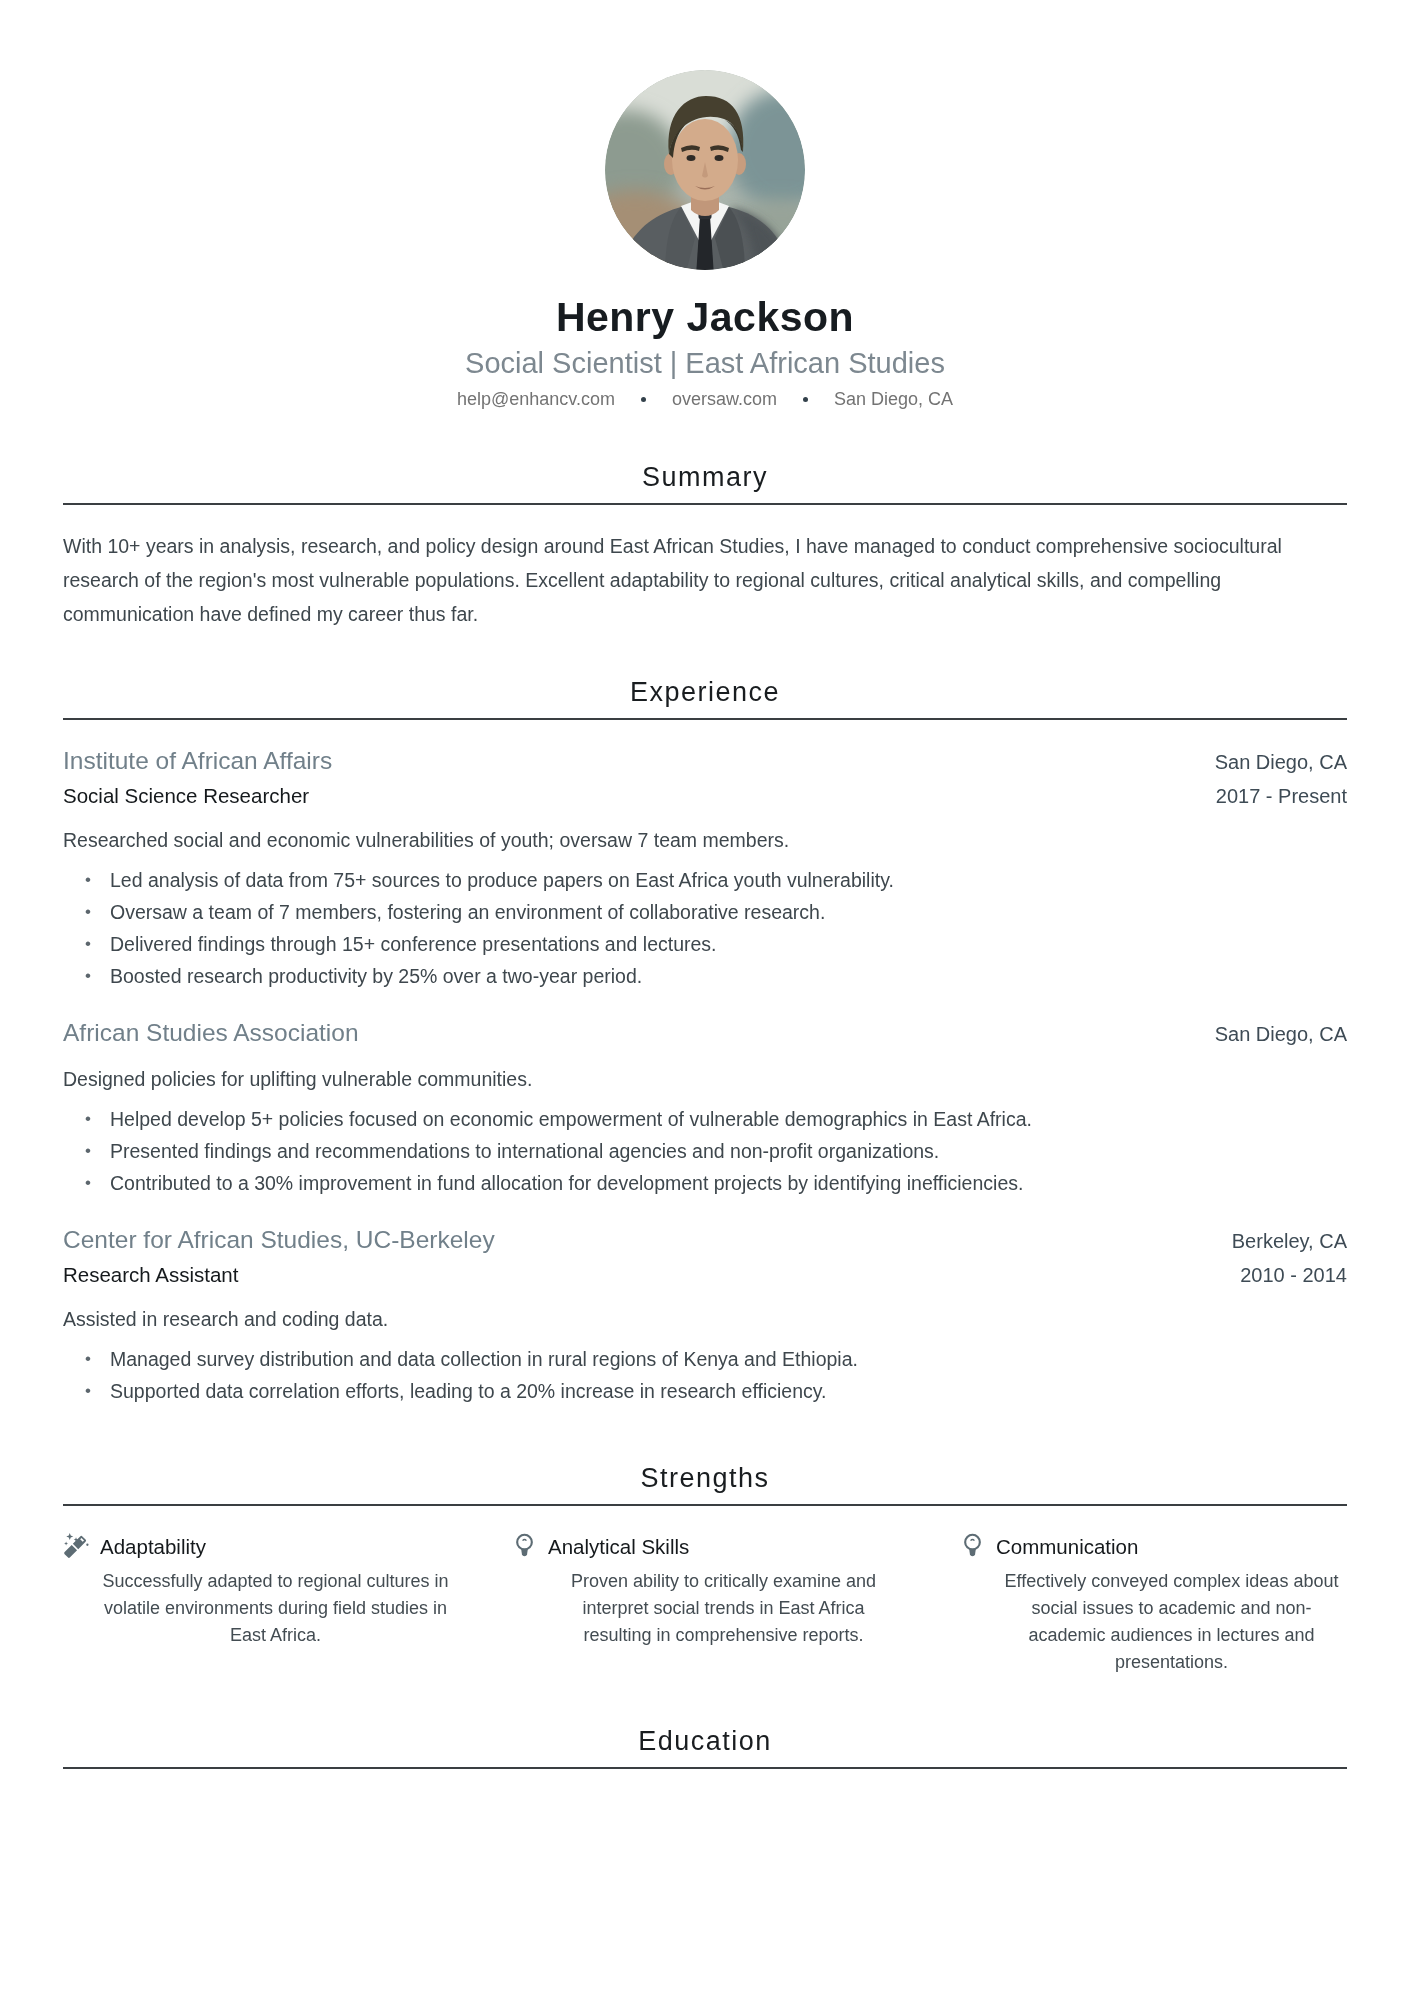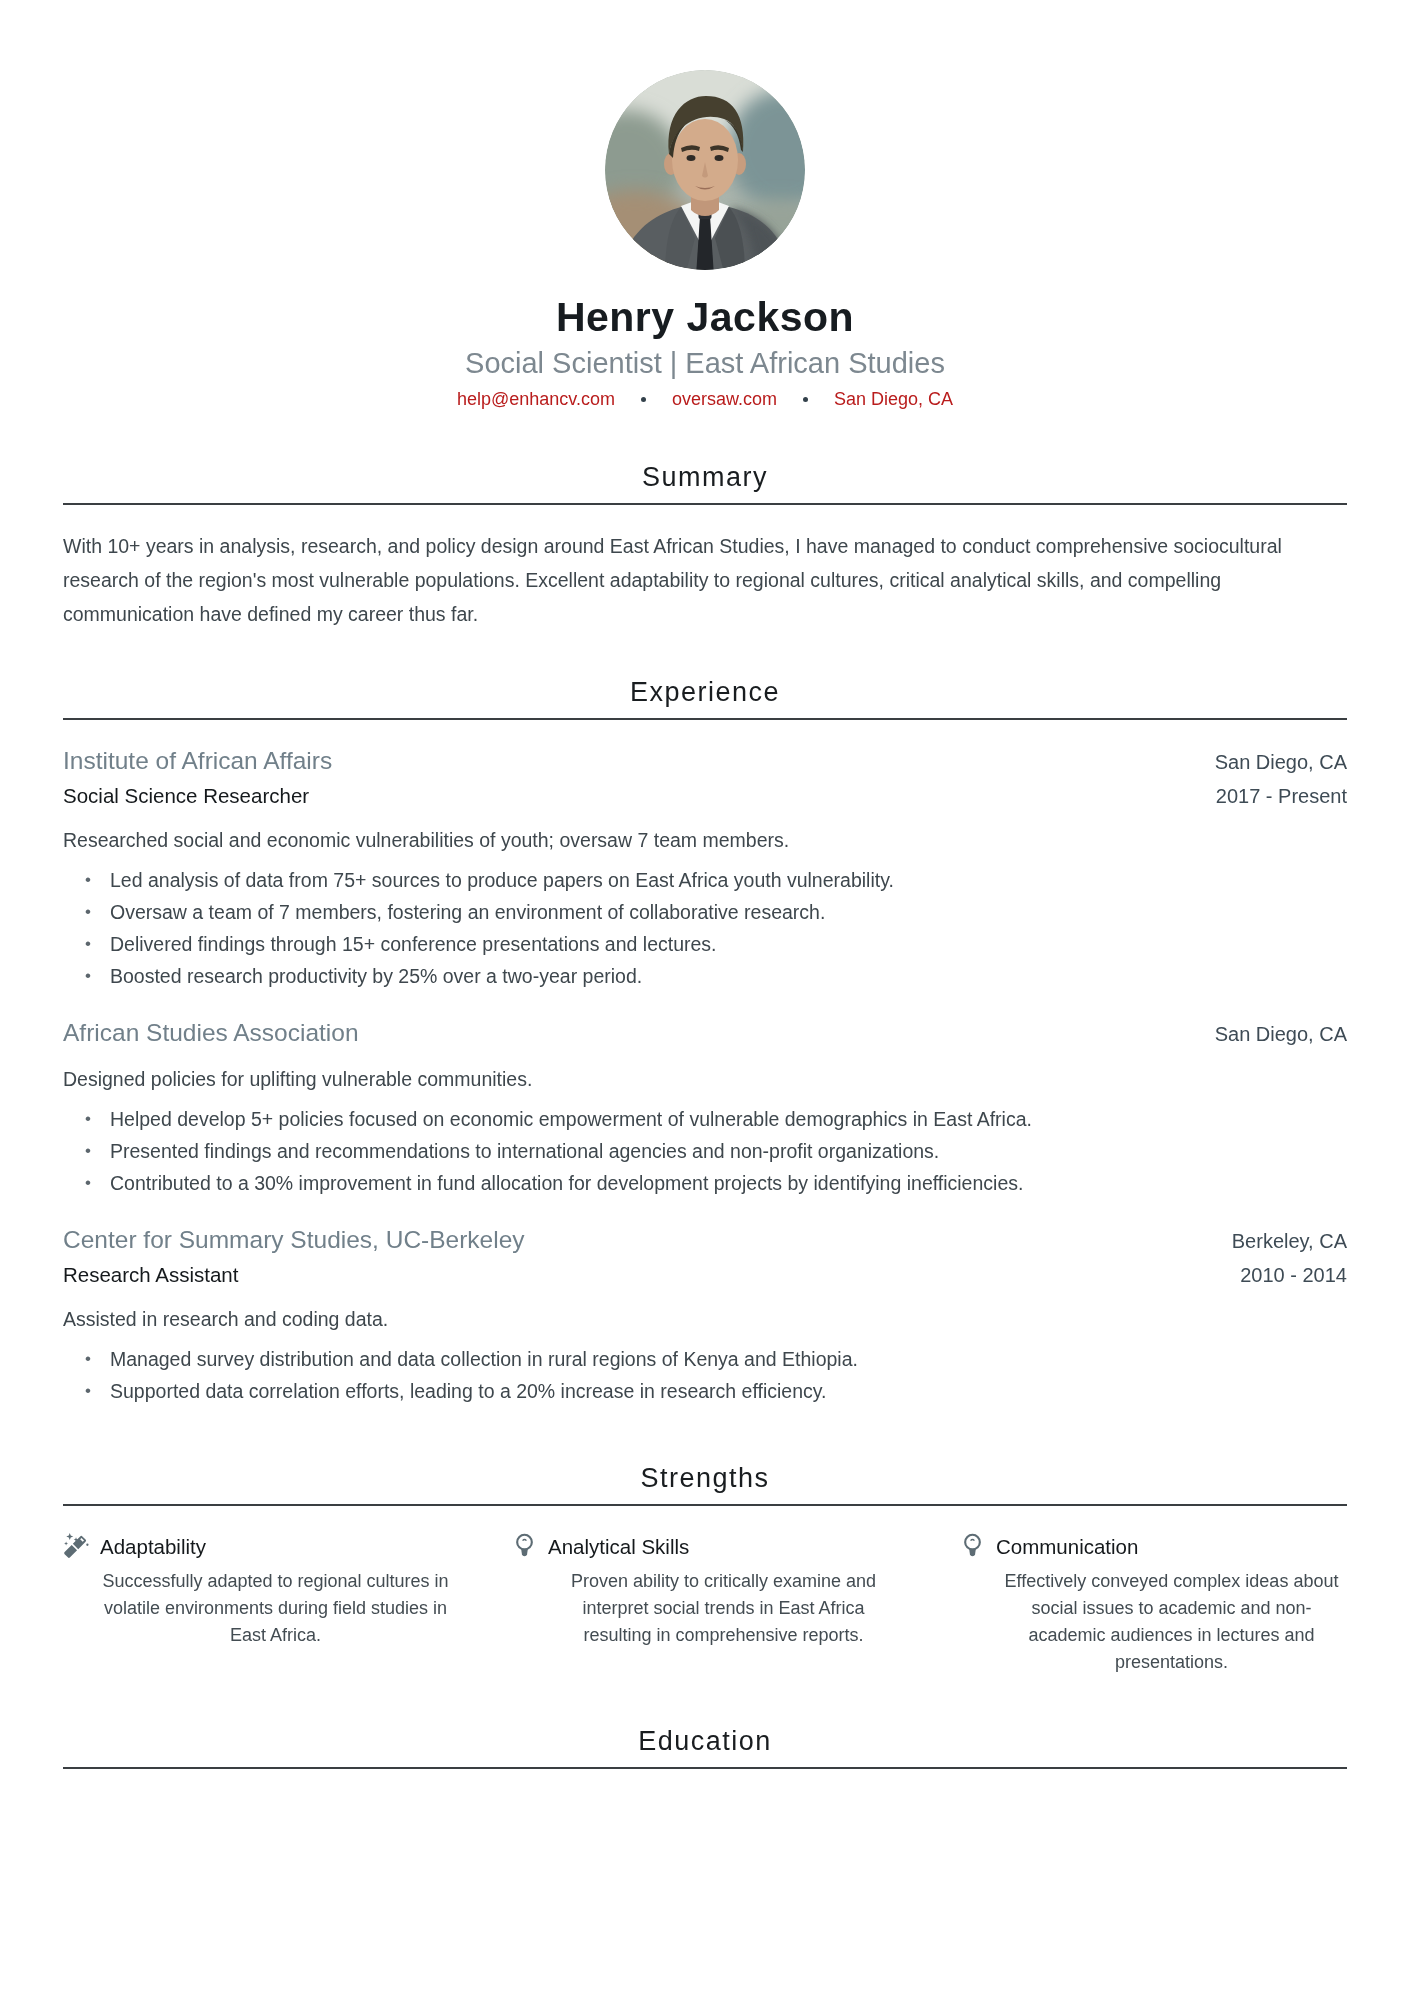--- a/index.html
+++ b/index.html
@@ -13,21 +13,21 @@
 
   
   .avatar { width:200px; height:200px; border-radius:50%; overflow:hidden; margin:0 auto; display:block; }
   .name {
     margin:24px 0 0; text-align:center;
     font-size:41px; font-weight:700; letter-spacing:0.5px; color:#171c20;
   }
   .job-title { margin-top:6px; text-align:center; font-size:29px; color:#7d8890; }
   .contact-row {
     margin-top:9px; display:flex; justify-content:center; align-items:center; gap:26px;
-    font-size:18px; color:#b91c1c;
+    font-size:18px; color:#737373;
   }
   .contact-sep { width:5px; height:5px; border-radius:50%; background:#33414b; display:inline-block; }
 
   
   .sec { margin-top:46px; }
   .sec-heading {
     margin:0; text-align:center; font-weight:400;
     font-size:27px; letter-spacing:1.5px; color:#191d20;
   }
   .rule { border:none; border-top:2px solid #3a3f42; margin:10px 0 0; }
@@ -170,21 +170,21 @@
       <p class="entry-summary">Designed policies for uplifting vulnerable communities.</p>
       <ul class="bullets">
         <li>Helped develop 5+ policies focused on economic empowerment of vulnerable demographics in East Africa.</li>
         <li>Presented findings and recommendations to international agencies and non-profit organizations.</li>
         <li>Contributed to a 30% improvement in fund allocation for development projects by identifying inefficiencies.</li>
       </ul>
     </div>
 
     <div class="entry">
       <div class="erow">
-        <span class="company">Center for Summary Studies, UC-Berkeley</span>
+        <span class="company">Center for African Studies, UC-Berkeley</span>
         <span class="meta">Berkeley, CA</span>
       </div>
       <div class="erow role-row">
         <span class="role">Research Assistant</span>
         <span class="meta">2010 - 2014</span>
       </div>
       <p class="entry-summary">Assisted in research and coding data.</p>
       <ul class="bullets">
         <li>Managed survey distribution and data collection in rural regions of Kenya and Ethiopia.</li>
         <li>Supported data correlation efforts, leading to a 20% increase in research efficiency.</li>

